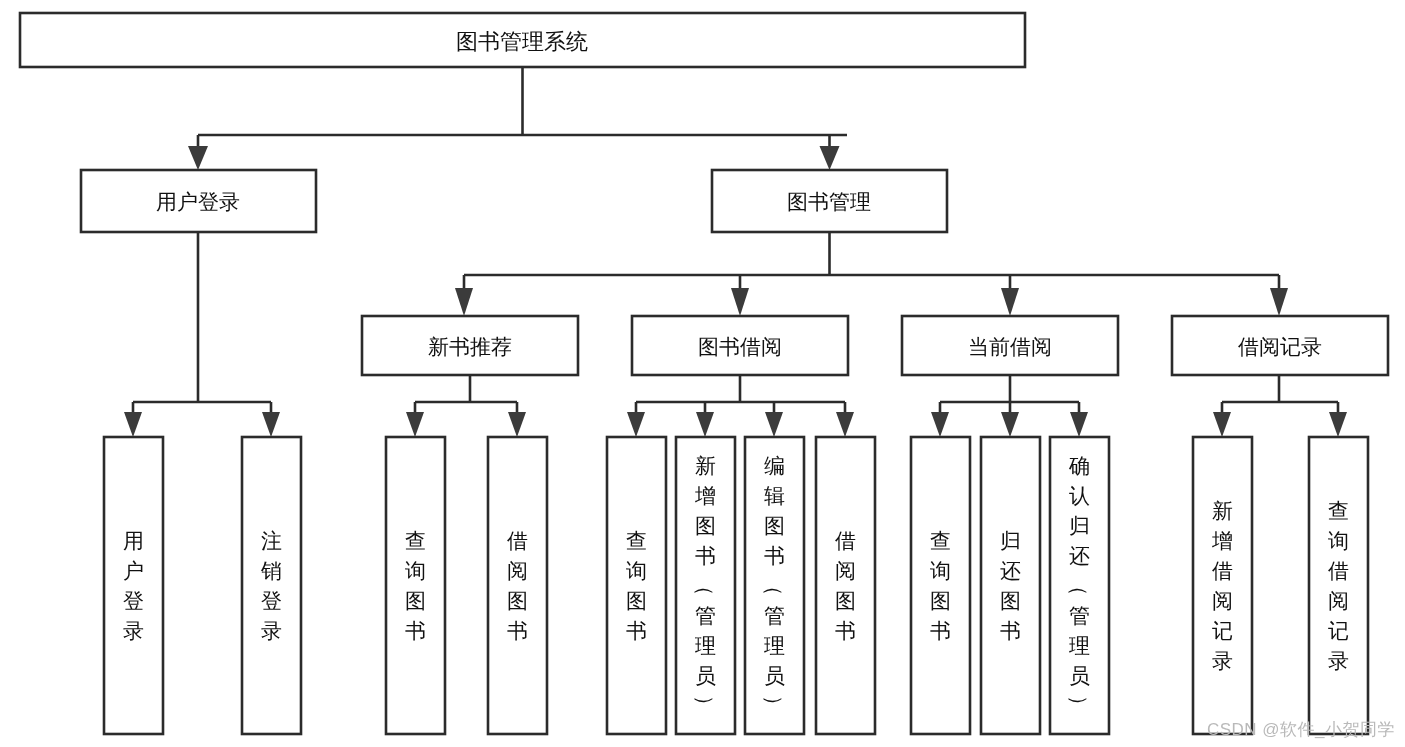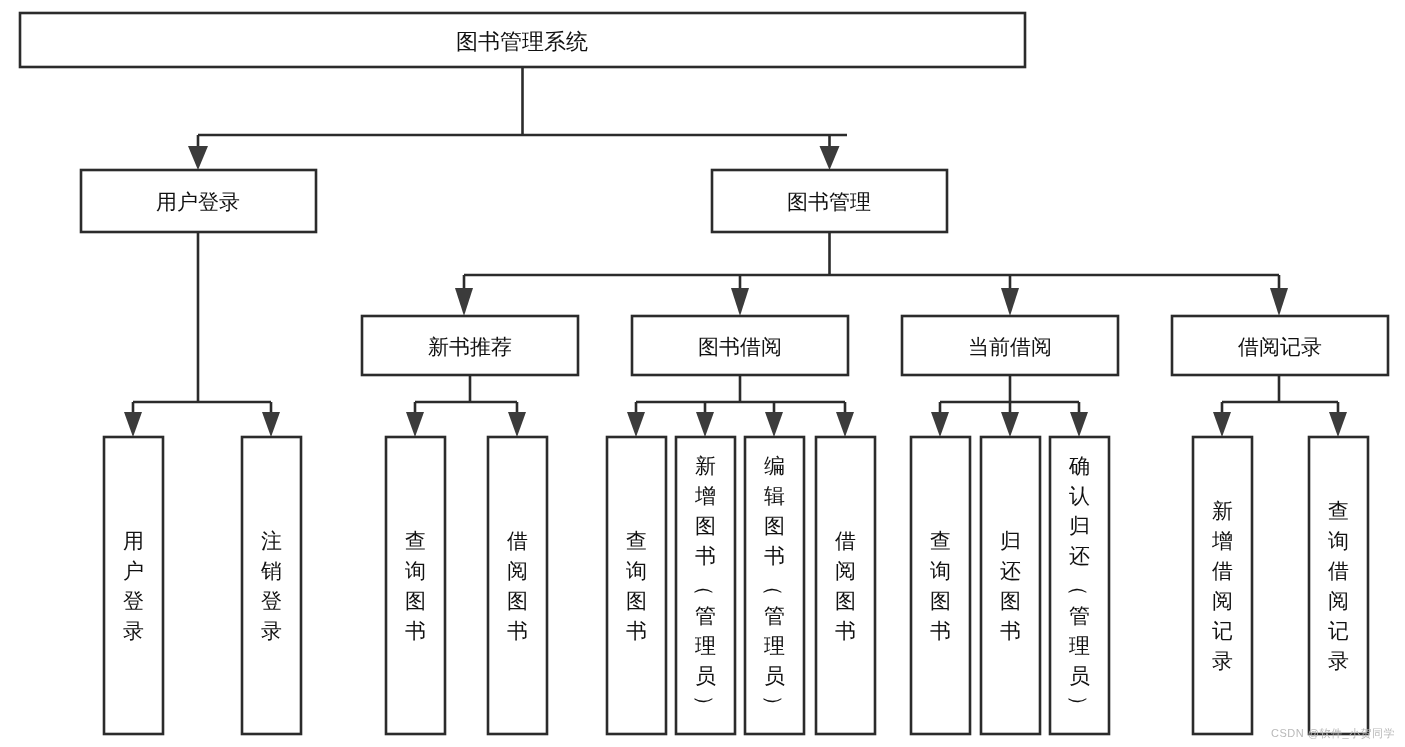--- a/index.html
+++ b/index.html
@@ -55,21 +55,21 @@
     font-size: 22px;
   }
   .label-v {
     font-size: 21px;
   }
   .watermark {
     position: absolute;
     right: 10px;
     bottom: 6px;
     font-family: "Liberation Sans", "DejaVu Sans", sans-serif;
-    font-size: 11px;
+    font-size: 17px;
     color: #b9b9b9;
     letter-spacing: 0.5px;
     white-space: nowrap;
     pointer-events: none;
     text-align: right;
   }
 </style>
 </head>
 <body>
 

